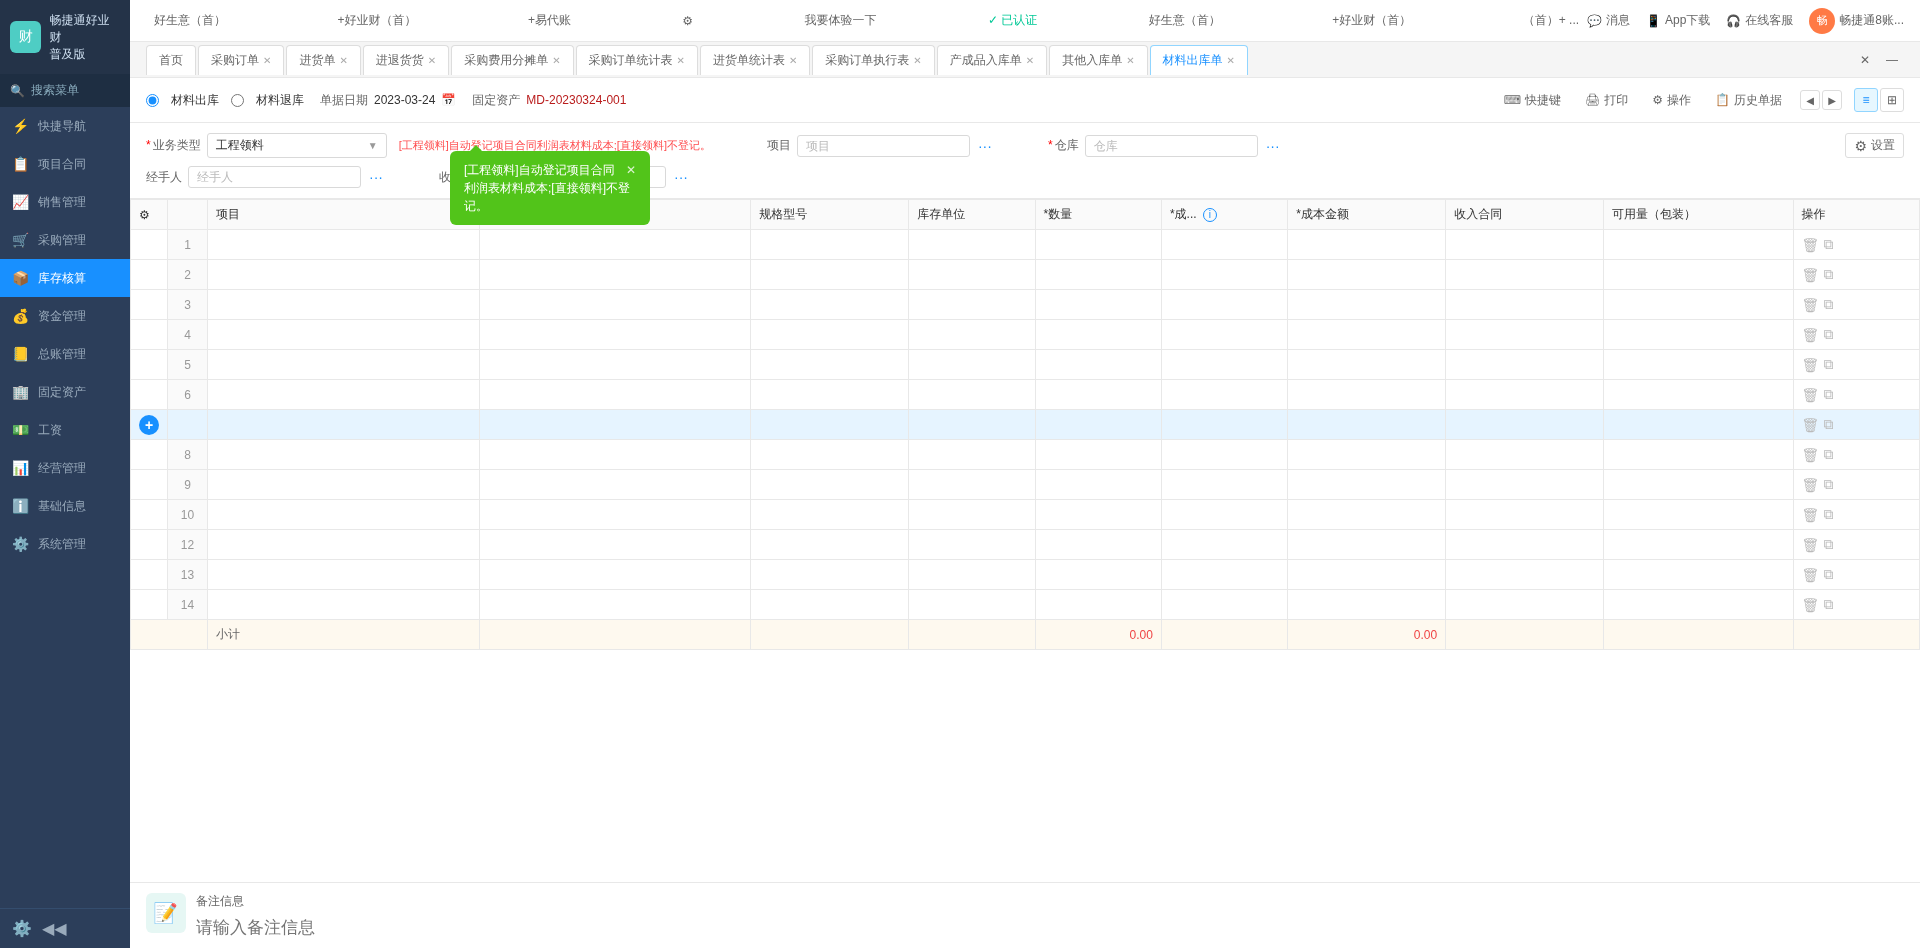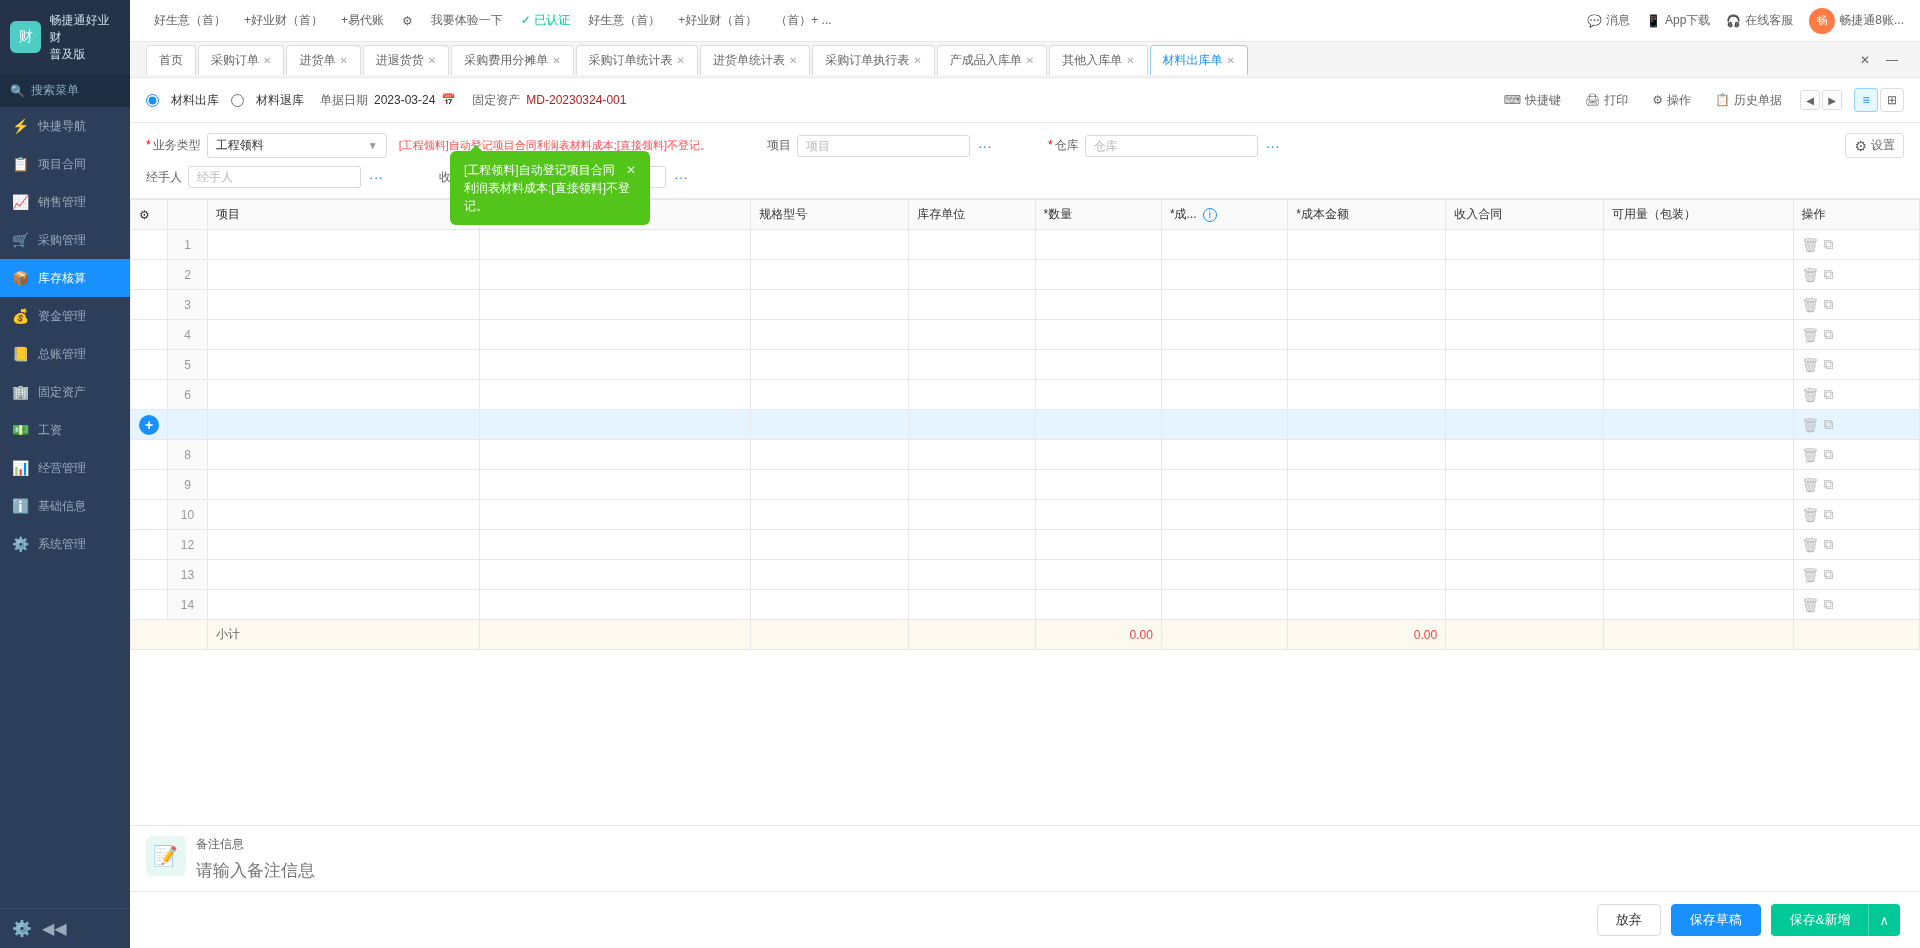--- a/index.html
+++ b/index.html
@@ -18,21 +18,21 @@
     .sidebar-item-icon { width: 18px; height: 18px; display: flex; align-items: center; justify-content: center; font-size: 14px; }
     .sidebar-item-label { font-size: 12px; }
     .sidebar-bottom { margin-top: auto; display: flex; align-items: center; gap: 10px; padding: 10px 12px; border-top: 1px solid #344d6e; }
     .sidebar-bottom-icon { color: #9ab; font-size: 16px; cursor: pointer; }
 
     
     .main { flex: 1; display: flex; flex-direction: column; height: 948px; overflow: hidden; }
 
     
     .topbar { background: #fff; border-bottom: 1px solid #e8e8e8; padding: 0 16px; height: 42px; display: flex; align-items: center; justify-content: space-between; flex-shrink: 0; }
-    .topbar-nav { display: flex; align-items: center; gap: 2px; flex: 1; overflow: hidden; }
+    .topbar-nav { display: flex; align-items: center; gap: 2px; flex: 1; overflow: hidden; justify-content: space-between; }
     .topbar-nav-item { padding: 4px 8px; color: #666; cursor: pointer; white-space: nowrap; font-size: 12px; display: flex; align-items: center; gap: 3px; border-radius: 3px; }
     .topbar-right { display: flex; align-items: center; gap: 16px; flex-shrink: 0; }
     .topbar-right-item { display: flex; align-items: center; gap: 4px; color: #666; cursor: pointer; font-size: 12px; }
 
     
     .tabbar { background: #f5f5f5; border-bottom: 1px solid #e8e8e8; padding: 0 16px; height: 36px; display: flex; align-items: center; gap: 2px; overflow: hidden; flex-shrink: 0; }
     .tab-item { padding: 6px 12px; font-size: 12px; color: #666; cursor: pointer; border-radius: 4px 4px 0 0; white-space: nowrap; display: flex; align-items: center; gap: 4px; background: #fff; border: 1px solid #ddd; border-bottom: none; }
     .tab-item.active { color: #1890ff; background: #fff; border-color: #91d5ff; }
     .tab-item .tab-close { color: #aaa; font-size: 10px; }
 
@@ -663,23 +663,15 @@
     <div class="doc-footer">
       <div class="notes-section">
         <div class="notes-icon">📝</div>
         <div style="display:flex;flex-direction:column;gap:4px;flex:1;">
           <div class="notes-label">备注信息</div>
           <input class="notes-input" placeholder="请输入备注信息" style="">
         </div>
       </div>
     </div>
 
-    <div class="bottom-actions">
-      <button class="btn btn-default">放弃</button>
-      <button class="btn btn-primary">保存草稿</button>
-      <div style="display:flex;align-items:stretch;">
-        <button class="btn btn-success" style="border-radius:4px 0 0 4px;border-right:none;">保存&amp;新增</button>
-        <button class="btn btn-success btn-dropdown" style="border-radius:0 4px 4px 0;">∧</button>
-      </div>
-    </div>
   </div>
 
 </div>
 
 </body></html>

